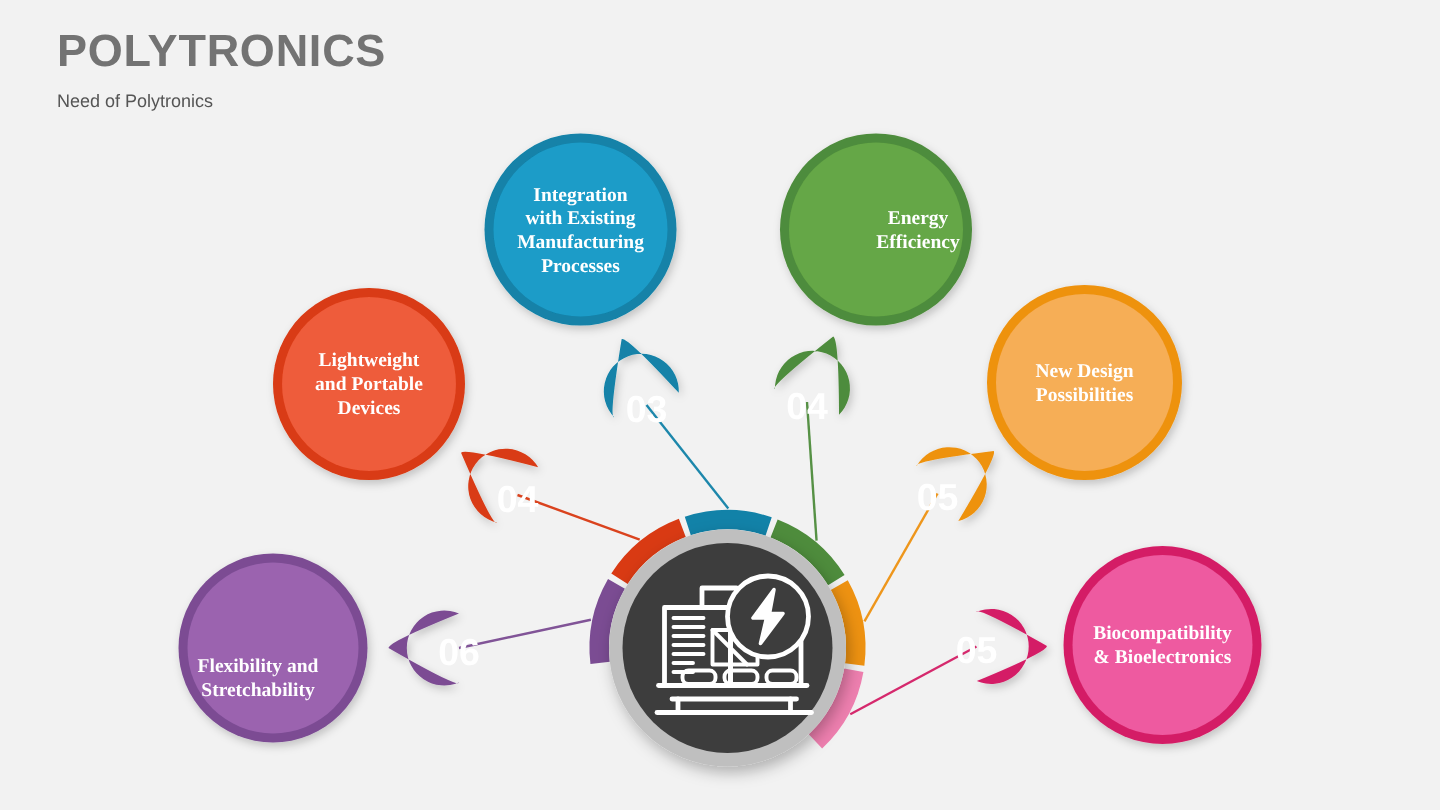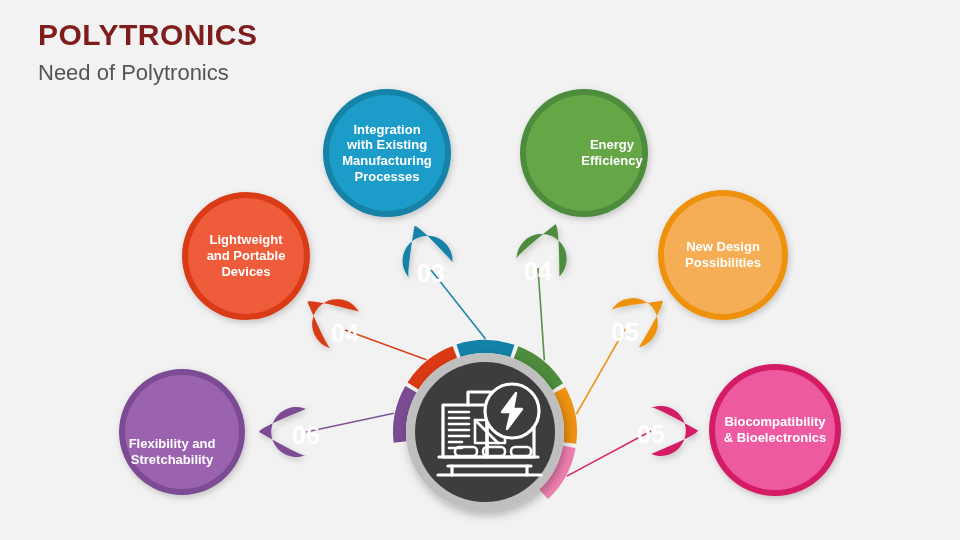--- a/index.html
+++ b/index.html
@@ -14,47 +14,48 @@
     background: #f2f2f2;
     overflow: hidden;
     font-family: "Liberation Sans", sans-serif;
   }
   #title {
     position: absolute;
     left: 38px;
     top: 18px;
     font-size: 30px;
     font-weight: bold;
-    color: #7f1d1d;
+    color: #737373;
     letter-spacing: 0.5px;
   }
   #subtitle {
     position: absolute;
     left: 38px;
     top: 60px;
-    font-size: 22px;
+    font-size: 12px;
     color: #555555;
     font-weight: normal;
   }
   #canvas {
     position: absolute;
     left: 0;
     top: 0;
     width: 960px;
     height: 540px;
   }
   .bubble-label {
     position: absolute;
     color: #ffffff;
     font-size: 13px;
     font-weight: bold;
     text-align: center;
     line-height: 1.22;
     pointer-events: none;
     white-space: pre-line;
+    font-family: Liberation Serif, serif;
   }
   .badge-label {
     position: absolute;
     color: #ffffff;
     font-size: 25px;
     font-weight: bold;
     text-align: center;
     pointer-events: none;
   }
 </style>

